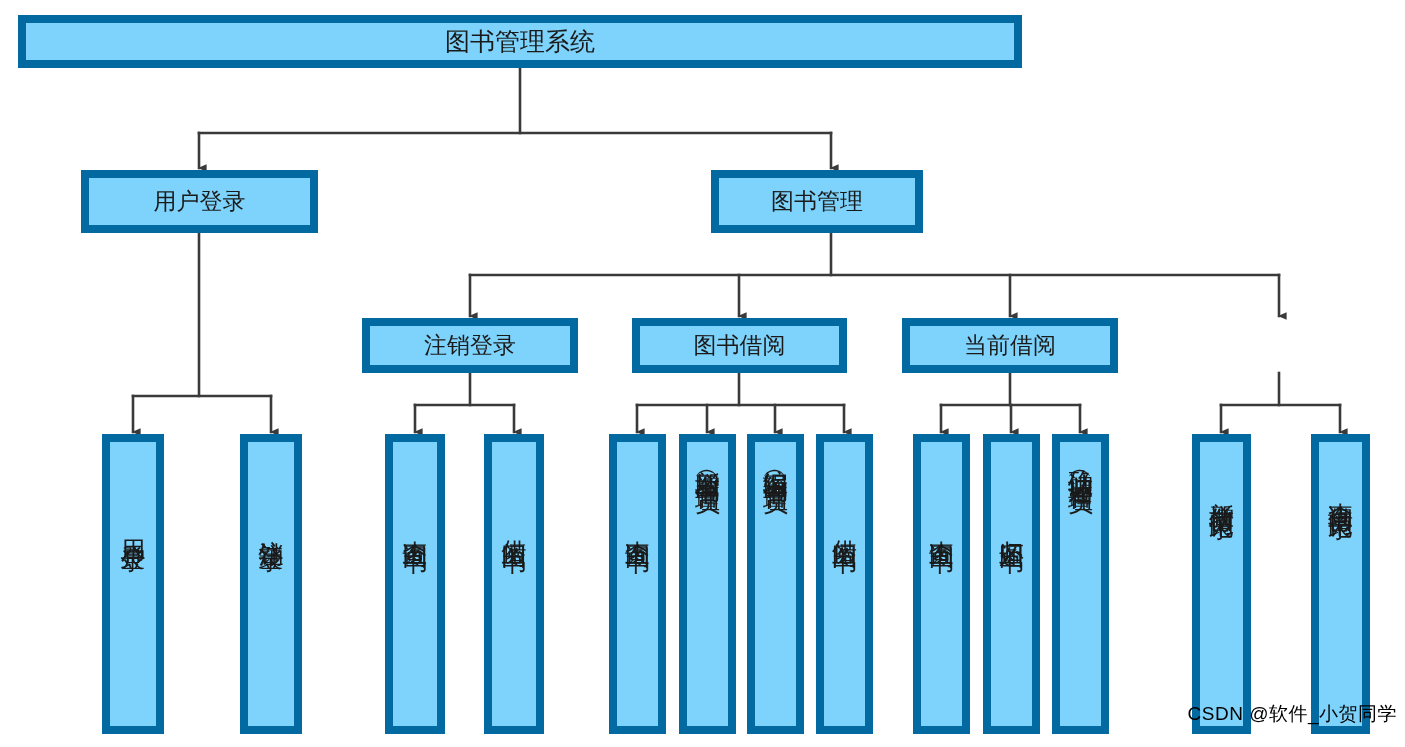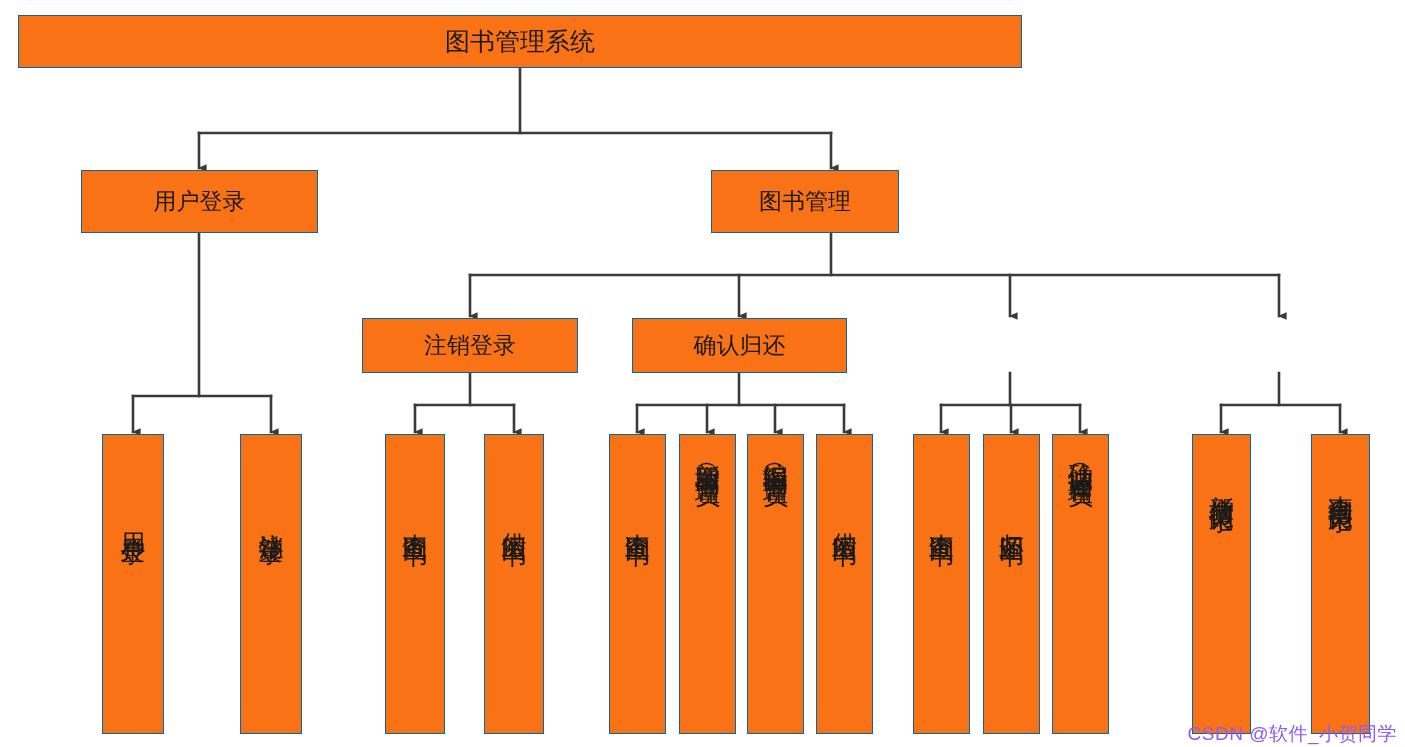--- a/index.html
+++ b/index.html
@@ -22,22 +22,22 @@
     position: absolute;
     left: 0;
     top: 0;
     width: 1405px;
     height: 747px;
     pointer-events: none;
   }
   .node {
     position: absolute;
     box-sizing: border-box;
-    background: #f97316;
-    border: 1px solid #0369a1;
+    background: #7dd3fc;
+    border: 8px solid #0369a1;
     display: flex;
     align-items: center;
     justify-content: center;
     color: #1a1a1a;
   }
   .node .label {
     display: block;
     text-align: center;
     line-height: 1.18;
   }
@@ -64,23 +64,23 @@
     white-space: nowrap;
   }
   
   .node.leaf.short { padding-top: 78px; }
   .node.leaf.medium { padding-top: 40px; }
   .node.leaf.tall { padding-top: 8px; }
 
   #watermark {
     position: absolute;
     right: 8px;
-    bottom: 0;
+    bottom: 20px;
     font-size: 19px;
-    color: #8b5cf6;
+    color: #000000;
     letter-spacing: 0.5px;
     white-space: nowrap;
     user-select: none;
   }
 </style>
 </head>
 <body>
 
 <div id="diagram-root">
 
@@ -134,29 +134,32 @@
     </g>
   </svg>
 
   <div class="node level-root" style="left:18px; top:15px; width:1004px; height:53px;">
     <span class="label">图书管理系统</span>
   </div>
 
   <div class="node level-mid" style="left:81px; top:170px; width:237px; height:63px;">
     <span class="label">用户登录</span>
   </div>
-  <div class="node level-mid" style="left:711px; top:170px; width:188px; height:63px;">
+  <div class="node level-mid" style="left:711px; top:170px; width:212px; height:63px;">
     <span class="label">图书管理</span>
   </div>
 
   <div class="node level-mid" style="left:362px; top:318px; width:216px; height:55px;">
     <span class="label">注销登录</span>
   </div>
   <div class="node level-mid" style="left:632px; top:318px; width:215px; height:55px;">
-    <span class="label">确认归还</span>
+    <span class="label">图书借阅</span>
+  </div>
+  <div class="node level-mid" style="left:902px; top:318px; width:216px; height:55px;">
+    <span class="label">当前借阅</span>
   </div>
 
   <div class="node leaf short" style="left:102px; top:434px; width:62px; height:300px;">
     <span class="label">用户登录</span>
   </div>
   <div class="node leaf short" style="left:240px; top:434px; width:62px; height:300px;">
     <span class="label">注销登录</span>
   </div>
 
   <div class="node leaf short" style="left:385px; top:434px; width:60px; height:300px;">

